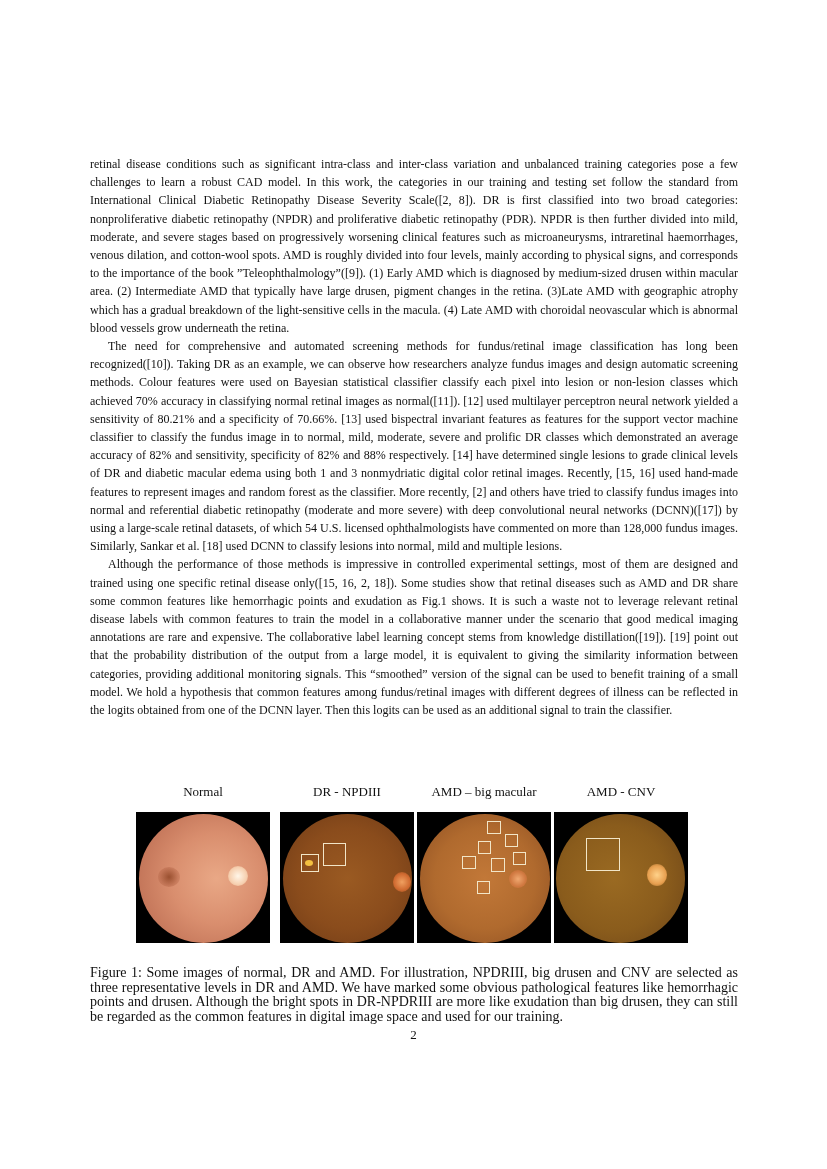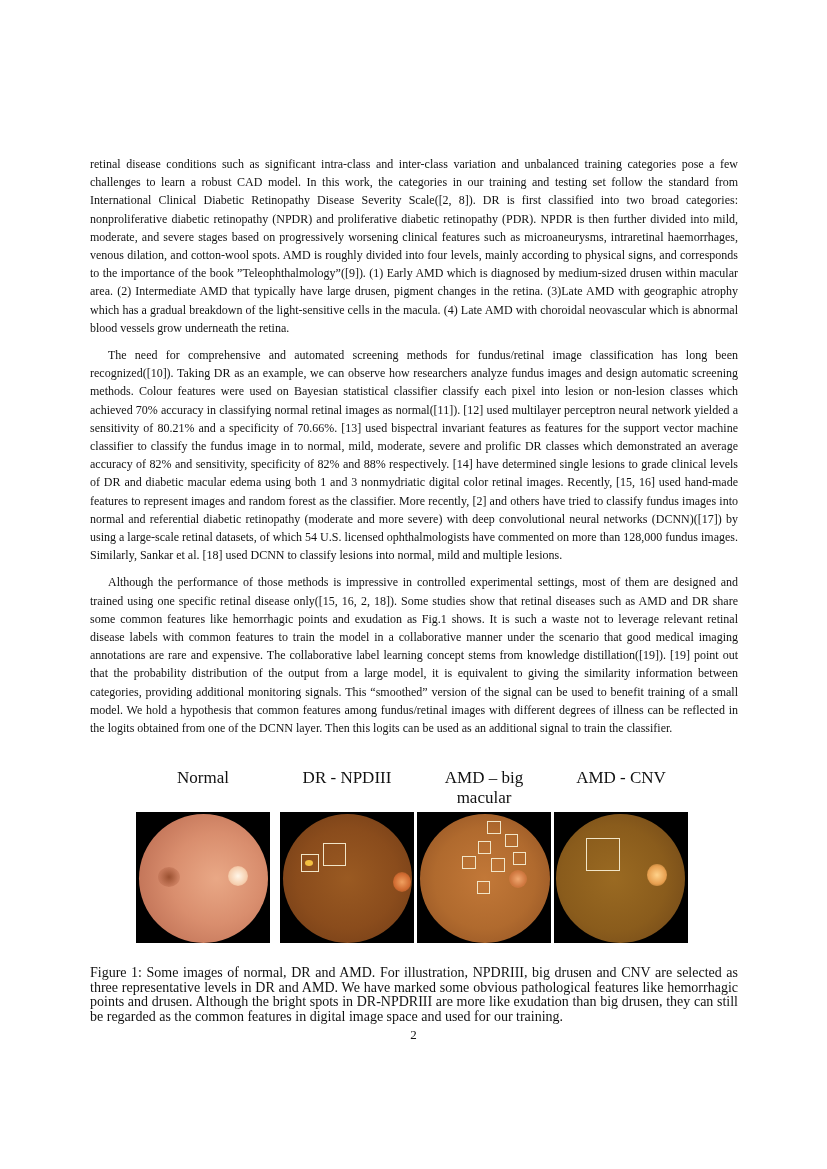--- a/index.html
+++ b/index.html
@@ -1,22 +1,22 @@
 <!DOCTYPE html>
 <html><head>
 <meta charset="utf-8">
 <style>
   html, body { margin:0; padding:0; background:#fff; }
   body { width:827px; height:1169px; position:relative; overflow:hidden;
          font-family:"Liberation Serif","DejaVu Serif",serif; color:#111; }
   .text-block { position:absolute; left:90px; top:155px; width:648px;
          font-size:12px; line-height:18.2px; text-align:justify; }
   .text-block p { margin:0; }
-  .text-block p.indent { text-indent:18px;margin-top:9px; }
-  .fig-labels { position:absolute; top:768px; left:136px; width:552px; height:16px; font-size:17px; }
+  .text-block p.indent { text-indent:18px; }
+  .fig-labels { position:absolute; top:784px; left:136px; width:552px; height:16px; font-size:13px; }
   .fig-label { position:absolute; width:134px; text-align:center; }
   .fundus { position:absolute; top:812px; width:134px; height:131px; background:#000; overflow:hidden; }
   .fundus .disc { position:absolute; border-radius:50%; }
   .fundus .box { position:absolute; border:1.3px solid #f2e6c8; box-sizing:border-box; }
   .fundus .spot { position:absolute; border-radius:50%; }
   .caption { position:absolute; left:90px; top:966px; width:648px; font-size:14px; line-height:14.6px; text-align:justify; }
   .page-num { position:absolute; left:0; width:827px; top:1027px; text-align:center; font-size:13px; }
 </style>
 </head>
 <body>

